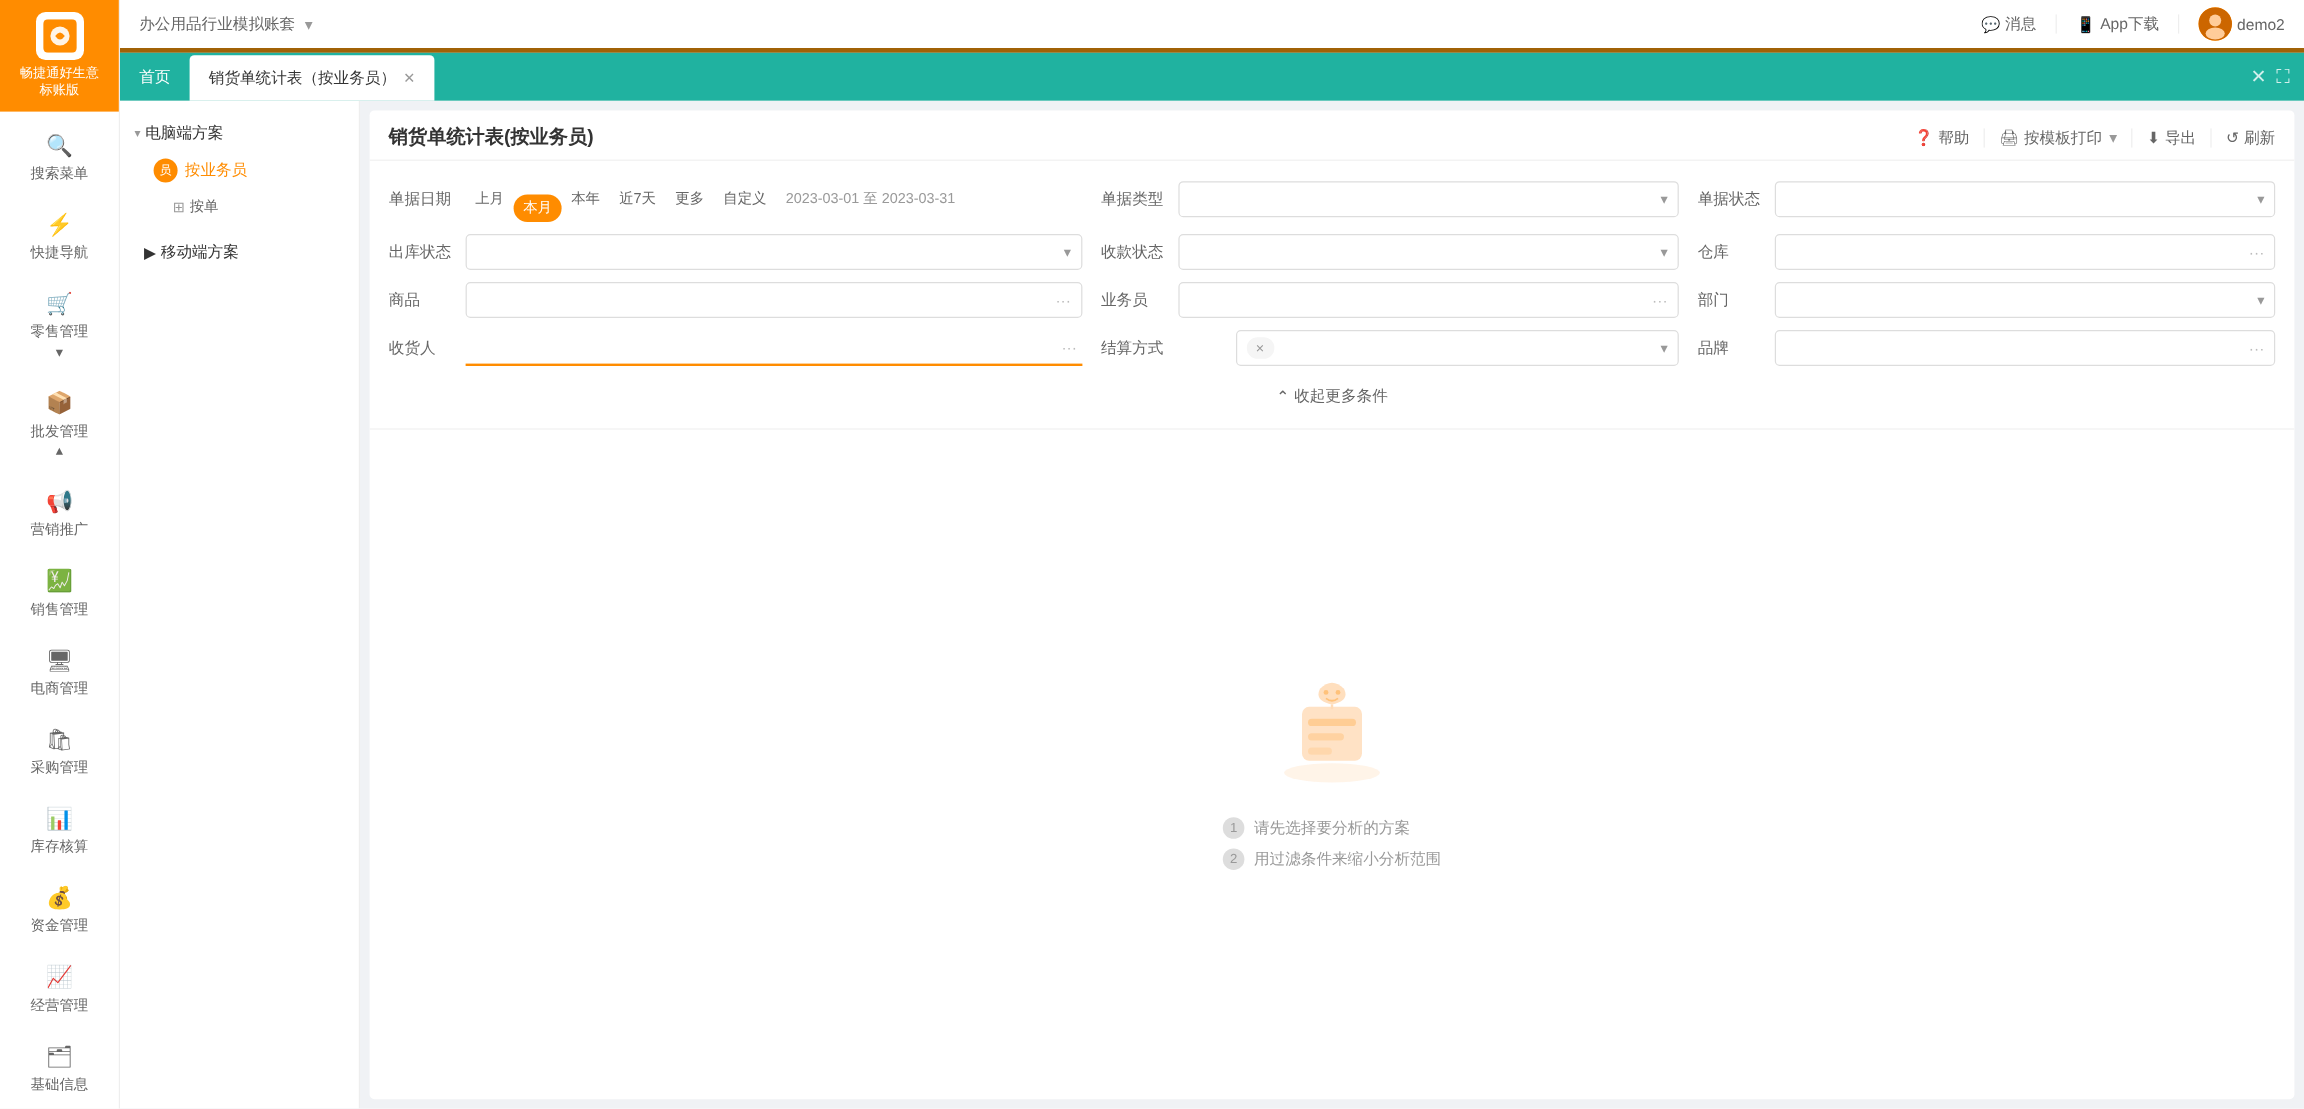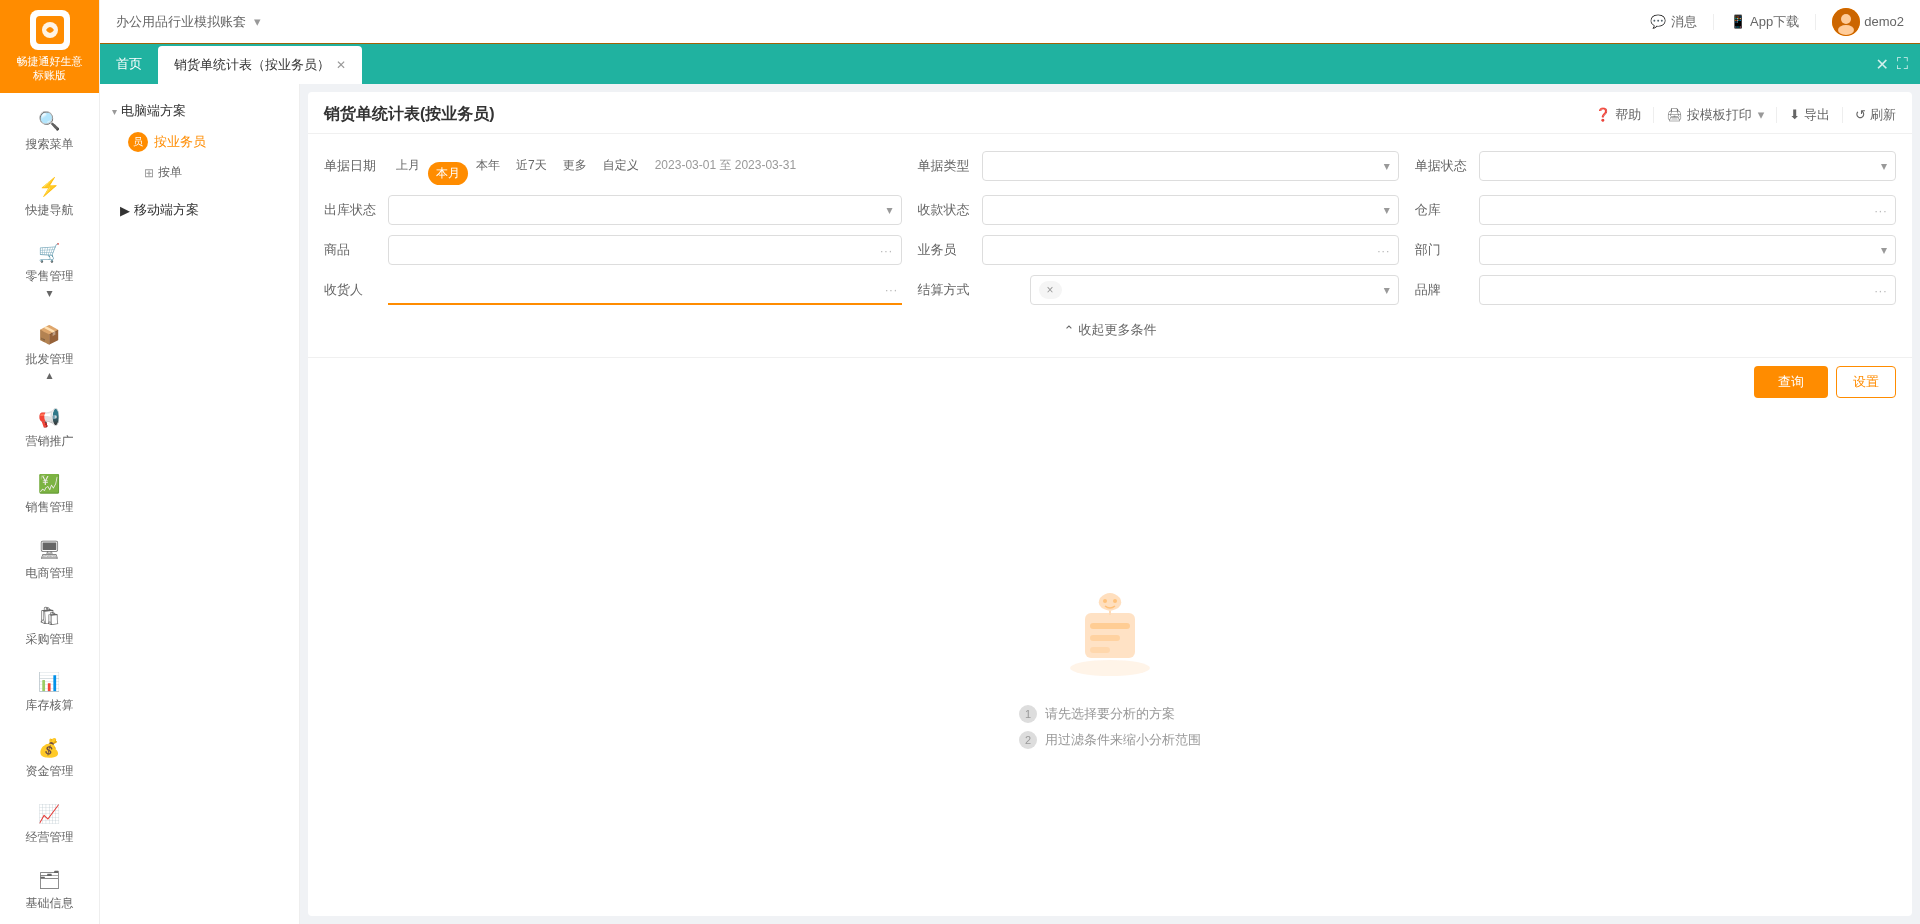--- a/index.html
+++ b/index.html
@@ -12,21 +12,21 @@
     .sidebar-logo .logo-icon svg { width: 28px; height: 28px; }
     .sidebar-logo .logo-text { color: #fff; font-size: 11px; margin-top: 4px; text-align: center; line-height: 1.3; }
     .sidebar-nav { width: 100%; flex: 1; overflow-y: auto; padding: 4px 0; }
     .sidebar-item { display: flex; flex-direction: column; align-items: center; justify-content: center; padding: 10px 4px; cursor: pointer; border-radius: 4px; margin: 2px 6px; color: #666; font-size: 12px; text-align: center; line-height: 1.4; }
     .sidebar-item .s-icon { font-size: 18px; margin-bottom: 2px; }
 
     
     .main-area { flex: 1; display: flex; flex-direction: column; height: 100%; overflow: hidden; }
 
     
-    .topbar { height: 44px; background: #fff; border-bottom: 1px solid #a16207; display: flex; align-items: center; padding: 0 16px; justify-content: space-between; }
+    .topbar { height: 44px; background: #fff; border-bottom: 4px solid #a16207; display: flex; align-items: center; padding: 0 16px; justify-content: space-between; }
     .topbar-left { display: flex; align-items: center; gap: 8px; color: #666; font-size: 13px; }
     .topbar-right { display: flex; align-items: center; gap: 16px; font-size: 13px; color: #666; }
     .topbar-right .tr-item { display: flex; align-items: center; gap: 4px; cursor: pointer; }
     .topbar-right .avatar { width: 28px; height: 28px; border-radius: 50%; background: #ff8c00; display: flex; align-items: center; justify-content: center; color: #fff; font-size: 12px; overflow: hidden; }
 
     
     .tabbar { height: 40px; background: #20b2a0; display: flex; align-items: center; padding: 0 0; }
     .tab-item { display: flex; align-items: center; padding: 0 16px; height: 40px; cursor: pointer; font-size: 13px; color: rgba(255,255,255,0.85); gap: 6px; }
     .tab-item.home { color: #fff; }
     .tab-item.active { background: #fff; color: #333; border-radius: 4px 4px 0 0; margin-top: 2px; height: 38px; }
@@ -369,24 +369,20 @@
         </div>
 
         <div style="display:flex;justify-content:center;">
           <div class="collapse-btn">
             <span>⌃</span>
             <span>收起更多条件</span>
           </div>
         </div>
       </div>
 
-      <div class="action-bar">
-        <button class="btn-query">查询</button>
-        <button class="btn-settings">设置</button>
-      </div>
 
       <div class="empty-state">
         <div class="empty-illustration">
           <svg width="120" height="120" viewBox="0 0 120 120">
             <ellipse cx="60" cy="95" rx="40" ry="8" fill="#ffe0c0" opacity="0.5"></ellipse>
             <rect x="35" y="40" width="50" height="45" rx="6" fill="#ffcc99" opacity="0.8"></rect>
             <rect x="40" y="50" width="40" height="6" rx="3" fill="#ff8c00" opacity="0.4"></rect>
             <rect x="40" y="62" width="30" height="6" rx="3" fill="#ff8c00" opacity="0.3"></rect>
             <rect x="40" y="74" width="20" height="6" rx="3" fill="#ff8c00" opacity="0.2"></rect>
             <path d="M50 25 Q60 15 70 25 Q75 35 60 38 Q45 35 50 25Z" fill="#ffcc99" opacity="0.9"></path>

